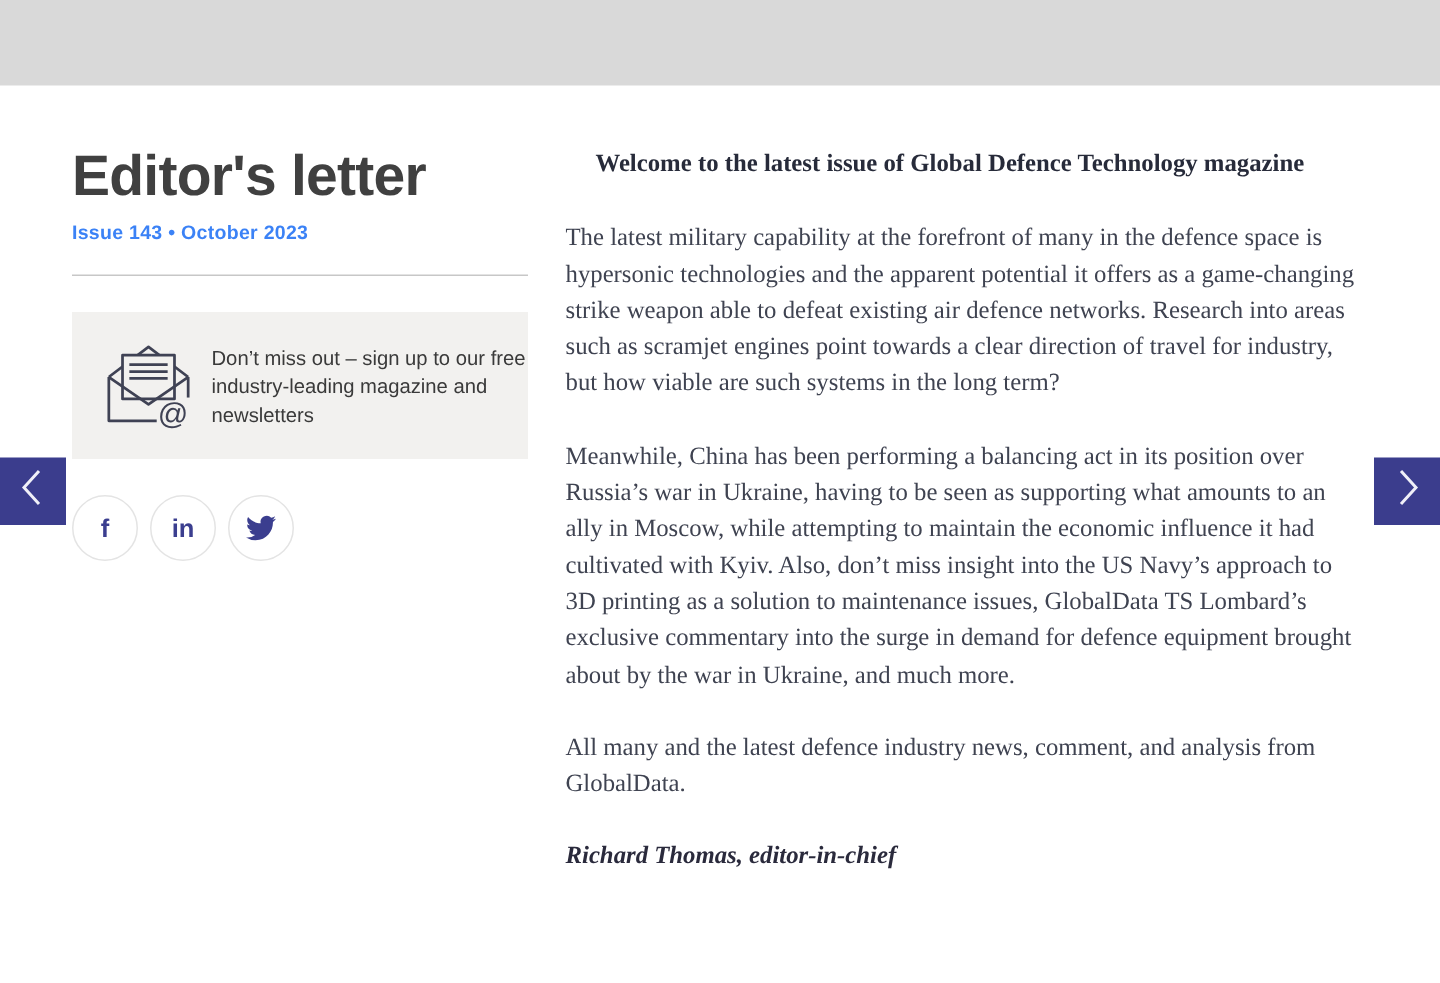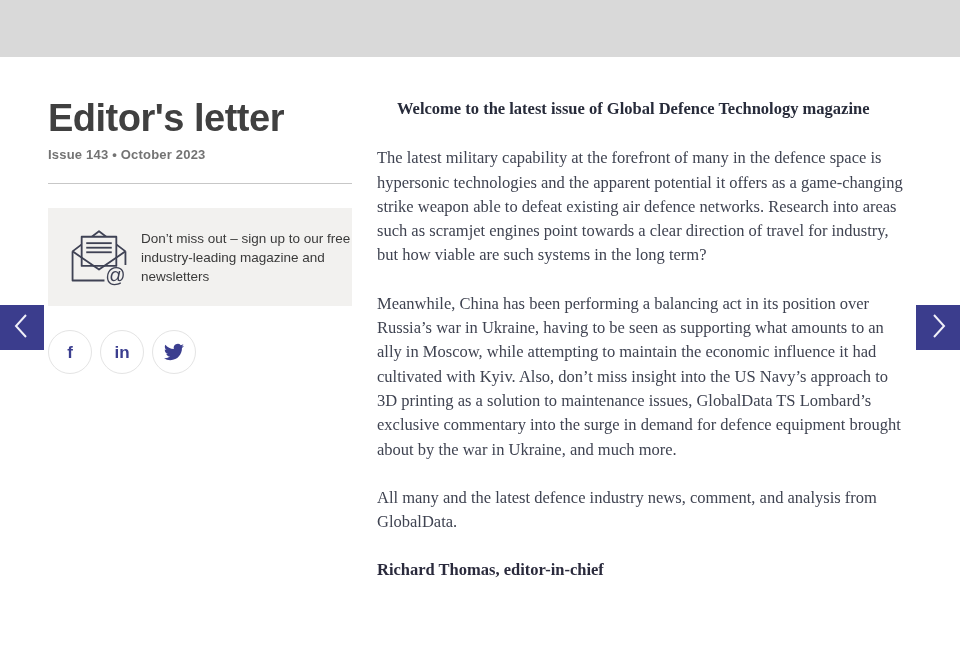--- a/index.html
+++ b/index.html
@@ -26,21 +26,21 @@
     font-size: 38px;
     font-weight: bold;
     letter-spacing: -0.5px;
     color: #404040;
     line-height: 42px;
   }
   .issue-line {
     margin-top: 8px;
     font-size: 13px;
     font-weight: bold;
-    color: #737373;
+    color: #3b82f6;
     letter-spacing: 0.2px;
   }
   .divider {
     position: absolute;
     left: 48px; top: 183px;
     width: 304px; height: 1px;
     background: #c7c7c7;
   }
   .signup-box {
     position: absolute;
@@ -109,20 +109,21 @@
   }
   .article-intro {
     font-weight: bold;
     color: #272b3a;
     margin-bottom: 25px;
     margin-left: 20px;
   }
   .article p.body-para { margin-bottom: 24px; font-family: Liberation Serif, serif; }
   .article-signature {
     font-weight: bold;
+    font-style: italic;
     color: #2a2a3c;
     margin-top: 10px;
   }
 </style>
 </head>
 <body>
 
 <div class="top-bar"></div>
 
 <div class="nav-arrow left">

